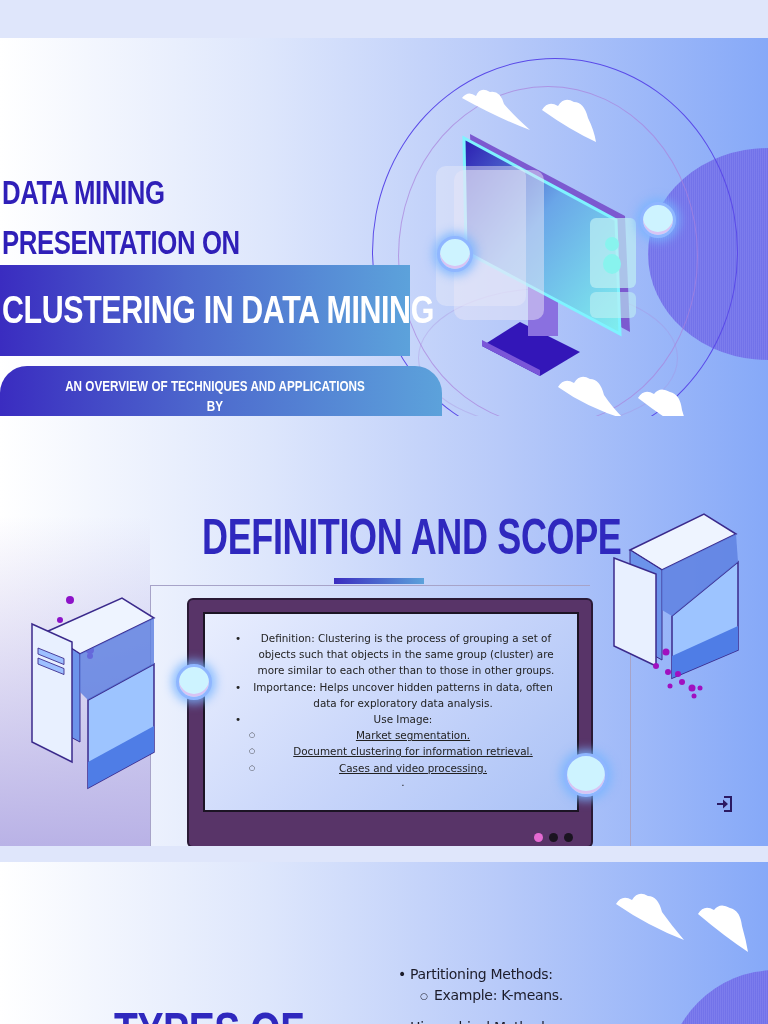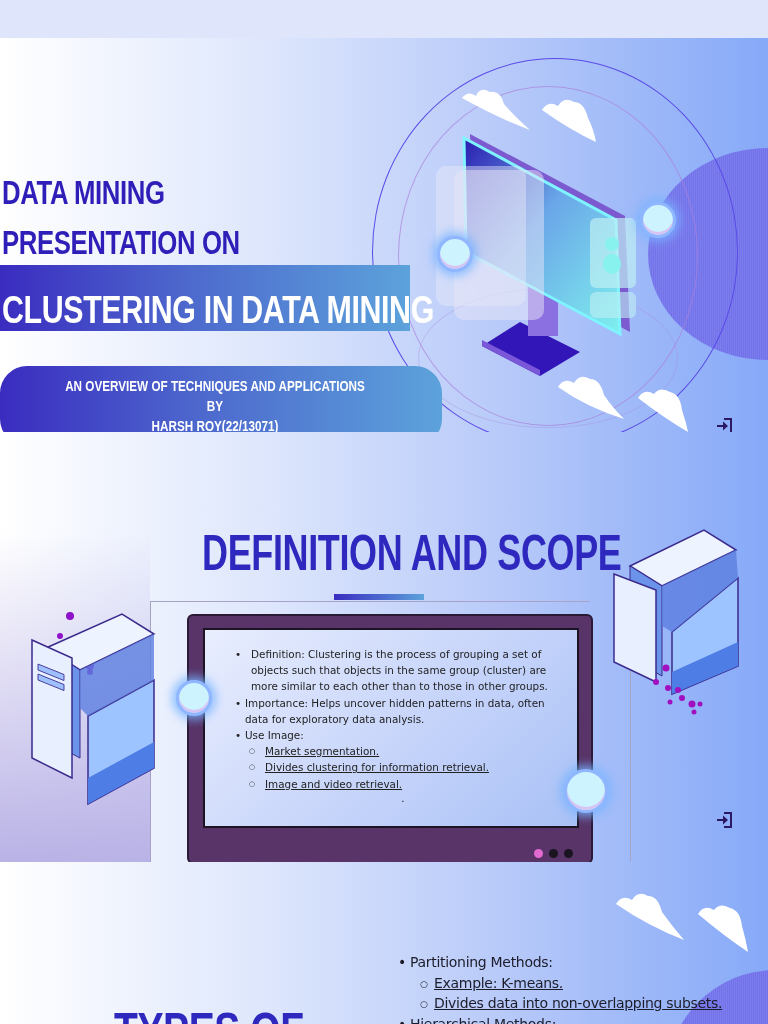--- a/index.html
+++ b/index.html
@@ -2,31 +2,31 @@
 <html><head>
 <meta charset="utf-8">
 <style>
   * { box-sizing: border-box; margin: 0; padding: 0; }
   html, body { width: 768px; height: 1024px; overflow: hidden; background: #dfe6fb; }
   body { position: relative; font-family: "Liberation Sans", sans-serif; }
 
   .slide { position: absolute; left: 0; width: 768px; overflow: hidden;
            background: linear-gradient(90deg, #ffffff 0%, #dde6fc 35%, #b8caf9 65%, #86a9f8 100%); }
   #slide1 { top: 0; height: 432px; margin-top: 38px; }
-  #slide2 { top: 432px; height: 430px; }
+  #slide2 { top: 416px; height: 430px; }
   #slide3 { top: 862px; height: 162px; }
 
   .display { font-family: "Liberation Sans", sans-serif; font-weight: bold; letter-spacing: -0.5px;
              transform: scaleX(0.78); transform-origin: left center; white-space: nowrap; }
 
   
   .s1-line { position: absolute; left: 2px; color: #2f1fb8; font-size: 33px; }
   .s1-line1 { top: 136px; }
   .s1-line2 { top: 186px; }
-  .title-band { position: absolute; left: 0; top: 227px; width: 410px; height: 66px;
+  .title-band { position: absolute; left: 0; top: 227px; width: 410px; height: 91px;
                 background: linear-gradient(90deg, #3a2cc0 0%, #4d68cd 45%, #5ca2db 100%); }
   .title-band .display { position: absolute; left: 2px; top: 24px; color: #fff; font-size: 38px; transform: scaleX(0.80); }
   .sub-band { position: absolute; left: 0; top: 328px; width: 442px; height: 80px;
               background: linear-gradient(90deg, #3a2cc0 0%, #4d68cd 45%, #5ca2db 100%); border-radius: 27px; }
   .sub-band .txt { position: absolute; left: 0; width: 430px; text-align: center; color: #fff;
                    font-weight: bold; font-size: 15px; line-height: 20px; top: 10px; }
   .sub-band .txt div { transform: scaleX(0.78); }
   .purple-fade { position: absolute; left: 0; top: 410px; width: 170px; height: 22px;
                  background: linear-gradient(90deg, #c3bde8, rgba(200,200,240,0)); }
 
@@ -54,39 +54,39 @@
   .frame-line-v2 { position: absolute; left: 630px; top: 169px; width: 1px; height: 262px; background: #a7a3c8; }
   .left-fade { position: absolute; left: 0; top: 100px; width: 150px; height: 330px;
                background: linear-gradient(180deg, rgba(210,205,240,0), #b9b2e6); }
   .monitor { position: absolute; left: 187px; top: 182px; width: 406px; height: 250px;
              background: #583468; border-radius: 6px; border: 2px solid #2a1a36; }
   .screen { position: absolute; left: 14px; top: 12px; width: 376px; height: 200px;
             background: linear-gradient(135deg, #e9eefe 0%, #c6d4fa 55%, #a9c1f6 100%);
             border: 2px solid #1c1424; }
   .screen ul { list-style: none; position: absolute; left: 40px; top: 16px; width: 316px;
                font-family: "DejaVu Sans", sans-serif; font-size: 10.4px; line-height: 16.2px; color: #222; }
-  .screen li { position: relative; text-align: left; }
+  .screen li { position: relative; text-align: center; }
   .screen li.lvl1::before { content: "•"; position: absolute; left: -10px; top: 0; }
   .screen li.lvl1.wrap { padding-left: 6px; }
   .screen li.lvl2::before { content: "○"; position: absolute; left: 4px; top: 0; font-size: 7px; }
   .screen li.lvl2 { padding-left: 20px; text-decoration: underline; }
   .screen .dot-end { text-align: center; line-height: 12px; }
   .pager { position: absolute; right: 18px; bottom: 4px; display: flex; gap: 6px; }
   .pager span { width: 9px; height: 9px; border-radius: 50%; background: #1a1420; }
   .pager span.active { background: #e46ad2; }
 
   
   .s3-title { position: absolute; left: 114px; top: 140px; color: #2f28be; font-size: 50px;
               transform: scaleX(0.78); transform-origin: left center; }
   .s3-list { position: absolute; left: 398px; top: 90px; font-family: "DejaVu Sans", sans-serif;
              font-size: 14px; line-height: 20.5px; color: #1c1c2a; list-style: none; }
   .s3-list li { position: relative; white-space: nowrap; letter-spacing: -0.3px; }
-  .s3-list li.lvl1 { padding-left: 12px; }
+  .s3-list li.lvl1 { padding-left: 12px; margin-top: 12px; }
   .s3-list li.lvl1::before { content: "•"; position: absolute; left: 0; }
-  .s3-list li.lvl2 { padding-left: 36px; text-decoration: underline; }
+  .s3-list li.lvl2 { padding-left: 36px; }
   .s3-list li.lvl2::before { content: "○"; position: absolute; left: 22px; top: 1px; font-size: 9px; }
 </style>
 </head>
 <body>
 
 <section id="slide1" class="slide">
   <div class="striped-disc disc1"></div>
   <div class="ring ring-outer"></div>
   <div class="ring ring-inner"></div>
   <div class="ring ring-faint"></div>
@@ -199,22 +199,22 @@
     </g>
   </svg>
 
   <div class="monitor">
     <div class="screen">
       <ul>
         <li class="lvl1 wrap">Definition: Clustering is the process of grouping a set of objects such that objects in the same group (cluster) are more similar to each other than to those in other groups.</li>
         <li class="lvl1">Importance: Helps uncover hidden patterns in data, often data for exploratory data analysis.</li>
         <li class="lvl1">Use Image:</li>
         <li class="lvl2">Market segmentation.</li>
-        <li class="lvl2">Divides clustering for information retrieval.</li>
-        <li class="lvl2">Image and video retrieval.</li>
+        <li class="lvl2">Document clustering for information retrieval.</li>
+        <li class="lvl2">Cases and video processing.</li>
         <li class="dot-end">.</li>
       </ul>
     </div>
     <div class="pager">
       <span class="active"></span>
       <span></span>
       <span></span>
     </div>
   </div>
 
@@ -235,16 +235,15 @@
   </svg>
   <svg class="cloud" style="left:696px;top:40px" width="60" height="56" viewBox="0 0 60 56">
     <path d="M2 12 Q8 2 18 8 Q24 0 34 6 Q44 8 46 24 Q50 38 52 50 Q28 34 2 12Z" fill="#fff"></path>
   </svg>
 
   <div class="display s3-title">TYPES OF</div>
 
   <ul class="s3-list">
     <li class="lvl1">Partitioning Methods:</li>
     <li class="lvl2">Example: K-means.</li>
-    <li class="lvl2">Divides data into non-overlapping subsets.</li>
     <li class="lvl1">Hierarchical Methods:</li>
   </ul>
 </section>
 
 </body></html>

